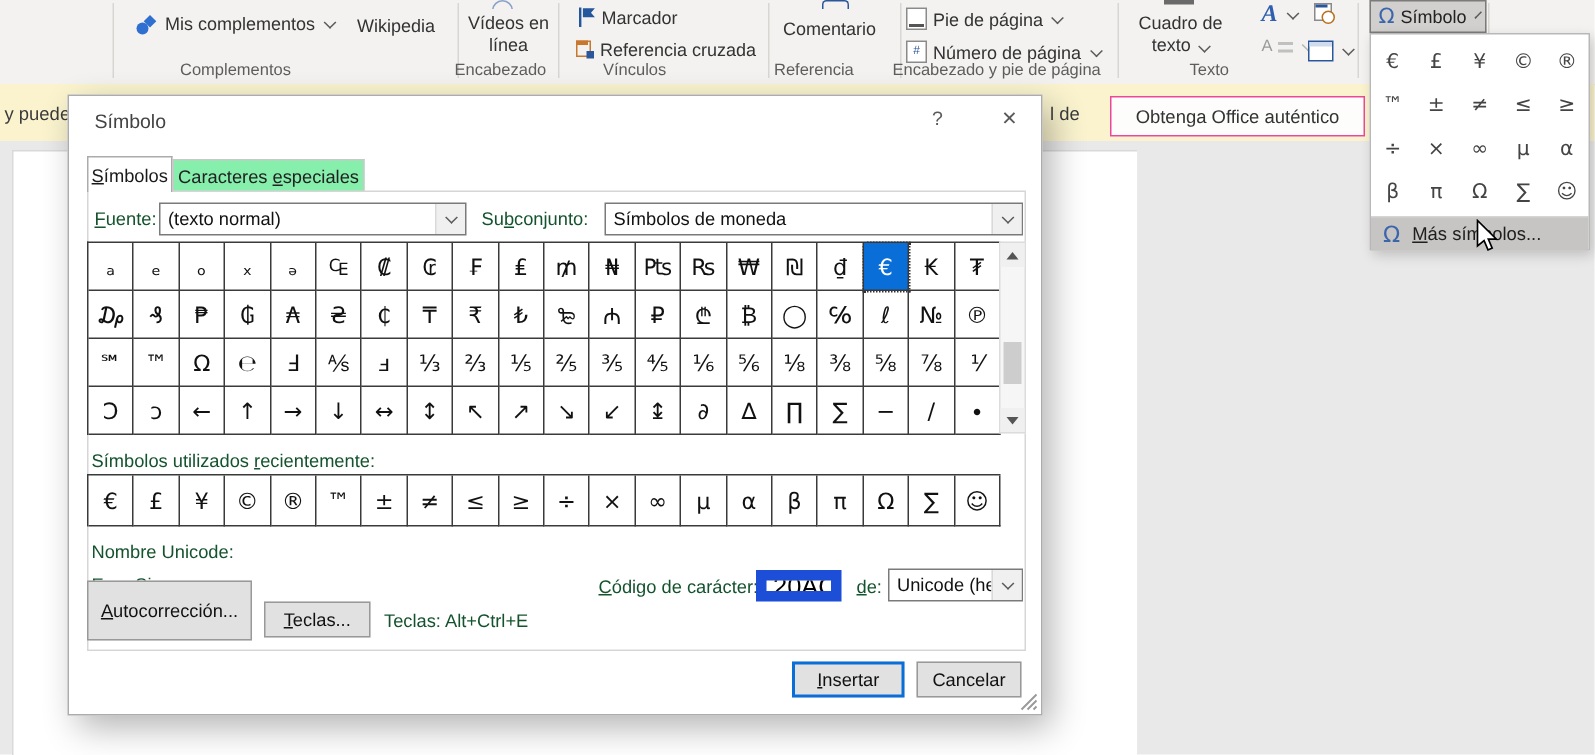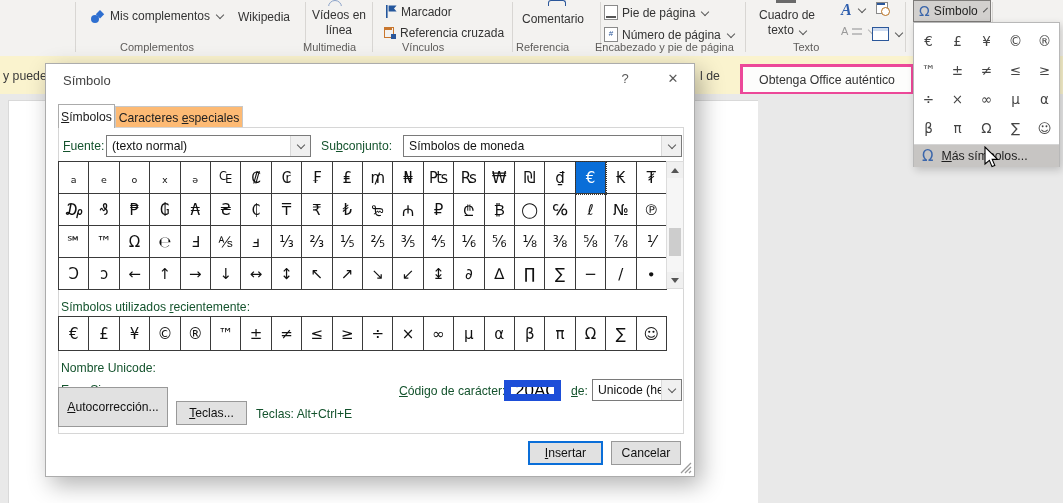--- a/index.html
+++ b/index.html
@@ -15,42 +15,42 @@
   .twoline{display:block;text-align:center;white-space:normal;line-height:15px;}
   #symbolBtn{left:913px;top:0;width:78px;height:22px;background:#d2d0ce;border:1px solid #7d7b79;
     display:flex;align-items:center;gap:4px;padding:0 5px;box-sizing:border-box;font-size:12px;color:#222;}
   .omega{color:#3b66ab;font-size:14px;font-family:"DejaVu Sans",sans-serif;}
   
   .pageicon{position:relative;display:inline-block;width:12px;height:13px;border:1px solid #8a8a8a;background:#fff;}
   .pageicon i{position:absolute;left:1px;right:1px;bottom:1px;height:2px;background:#555;}
   .pageicon b{position:absolute;left:0;top:1px;right:0;text-align:center;font-size:8px;color:#2b579a;font-weight:normal;}
   
   #notice{left:0;top:56px;width:1063px;height:38px;background:#faf3ce;}
-  #noticeBtn{position:absolute;left:740px;top:8px;width:168px;height:25px;background:#fdfdfc;border:3px solid #ec4899;
+  #noticeBtn{position:absolute;left:740px;top:8px;width:168px;height:25px;background:#fdfdfc;border:1px solid #ec4899;
     font-size:12.3px;color:#333;display:flex;align-items:center;justify-content:center;}
   .ntext{position:absolute;font-size:12.3px;color:#3b3b3b;top:13px;}
   
   #doc{left:0;top:94px;width:1063px;height:409px;background:#e9e9e9;}
   #page{position:absolute;left:8px;top:6px;width:749px;height:403px;background:#fff;border-left:1px solid #d9d9d9;border-top:1px solid #d9d9d9;}
   
   #menu{left:913px;top:22px;width:147px;height:145px;background:#fff;border:1px solid #b8b8b8;box-sizing:border-box;
     box-shadow:2px 3px 8px rgba(0,0,0,.18);z-index:15;}
   .mgrid{position:absolute;left:0;top:3px;width:145px;display:grid;grid-template-columns:repeat(5,1fr);}
   .mgrid .gcell{height:29px;display:flex;align-items:center;justify-content:center;
     font-family:"DejaVu Sans",sans-serif;font-size:13.5px;color:#444;}
   #moreRow{position:absolute;left:0px;top:121px;width:145px;height:23px;background:#c7c5c3;border-top:1px solid #d5d5d5;
     display:flex;align-items:center;gap:8px;padding-left:8px;box-sizing:border-box;font-size:12.3px;color:#1e1e1e;}
   
   #dlg{left:45px;top:63px;width:650px;height:414px;background:#fff;border:1px solid #acacac;box-sizing:border-box;
     box-shadow:6px 8px 22px rgba(0,0,0,.30);z-index:30;font-size:12px;color:#1a1a1a;}
   .dtitle{position:absolute;left:17px;top:9px;font-size:13px;color:#434343;}
   .winbtn{position:absolute;top:5px;height:20px;text-align:center;color:#5a5a5a;font-size:13px;line-height:20px;}
   .tab{position:absolute;box-sizing:border-box;display:flex;align-items:center;justify-content:center;font-size:12.2px;}
   #tabActive{left:12px;top:40px;width:57px;height:24px;background:#fff;border:1px solid #ababab;border-bottom:none;z-index:3;}
-  #tabInactive{left:69px;top:42px;width:128px;height:22px;background:#fdba74;border:1px solid #c8c8c8;border-bottom:none;color:#222;}
+  #tabInactive{left:69px;top:42px;width:128px;height:22px;background:#86efac;border:1px solid #c8c8c8;border-bottom:none;color:#222;}
   #tpanel{position:absolute;left:12px;top:63px;width:626px;height:307px;border:1px solid #d6d6d6;box-sizing:border-box;}
   .flabel{position:absolute;font-size:12.2px;color:#14532d;}
   .combo{position:absolute;height:22px;border:1px solid #7a7a7a;background:#fff;box-sizing:border-box;display:flex;align-items:center;}
   .combo .val{flex:1;padding-left:5px;font-size:12.2px;color:#111;white-space:nowrap;overflow:hidden;}
   .combo .cbx{width:19px;align-self:stretch;background:#f0f0f0;border-left:1px solid #d9d9d9;display:flex;align-items:center;justify-content:center;}
   .combo .cbx .chv{margin:-2px 0 0 0;}
   .sgrid{display:grid;grid-template-columns:repeat(20,1fr);border-left:1px solid #3a3a3a;border-top:1px solid #3a3a3a;background:#fff;}
   .sgrid .gcell{border-right:1px solid #3a3a3a;border-bottom:1px solid #3a3a3a;display:flex;align-items:center;justify-content:center;
     font-family:"DejaVu Sans",sans-serif;font-size:15px;color:#111;overflow:hidden;}
   #mainGrid{position:absolute;left:12px;top:97px;width:608px;}
@@ -96,21 +96,21 @@
     <span>Wikipedia</span>
   </div>
   <div class="rlabel" style="left:120px;width:140px">Complementos</div>
 
   <span class="abs" style="left:328px;top:0;width:14px;height:6px;overflow:hidden">
       <span style="display:block;width:12px;height:12px;border:1px solid #8aa2c8;border-radius:50%"></span>
     </span>
   <div class="ritem" style="left:310px;top:8px;width:58px">
     <span class="twoline" style="width:58px">Vídeos en línea</span>
   </div>
-  <div class="rlabel" style="left:303px;width:70px">Multimedia</div>
+  <div class="rlabel" style="left:303px;width:70px">Encabezado</div>
 
   <div class="ritem" style="left:384px;top:4px">
     <svg width="13" height="15">
         <path d="M2 1 h1.6 v13 H2 z M4.6 1.5 h8 l-2.6 3 2.6 3 h-8 z" fill="#24569c"></path>
       </svg>
     <span>Marcador</span>
   </div>
   <div class="ritem" style="left:384px;top:26px">
     <span style="position:relative;display:inline-block;width:12px;height:12px">
       <span style="position:absolute;left:0;top:0;width:8px;height:9px;border:1px solid #c9772e"></span>

